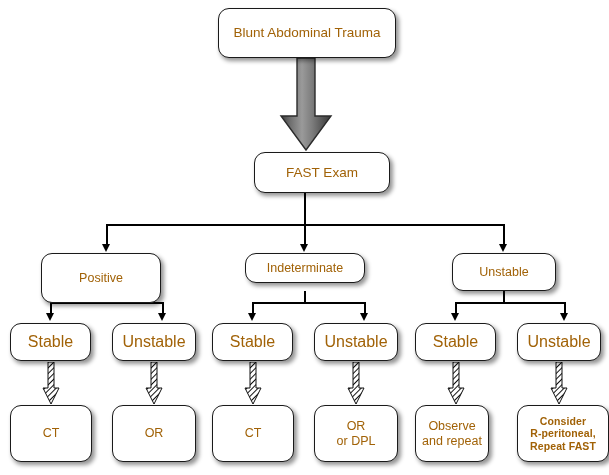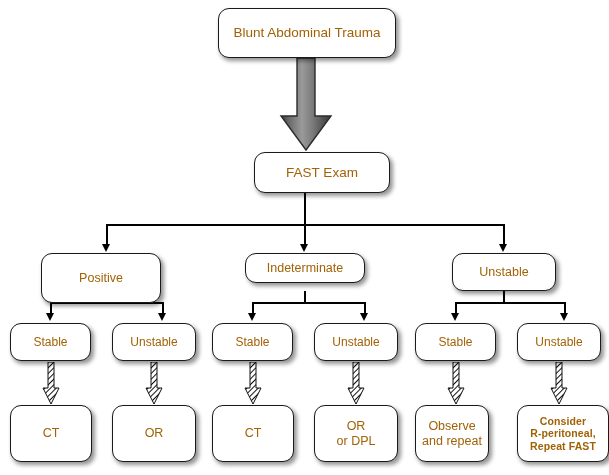--- a/index.html
+++ b/index.html
@@ -34,21 +34,21 @@
     z-index: 5;
   }
   .node-label {
     display: block;
     white-space: pre-line;
     padding: 0 4px;
   }
   .n-root      { font-size: 13.5px; }
   .n-fast      { font-size: 13.5px; }
   .n-branch    { font-size: 12.5px; }
-  .n-state     { font-size: 12px; }
+  .n-state     { font-size: 16px; }
   .n-leaf      { font-size: 12.5px; }
   .n-leaf-sm   { font-size: 10.5px; font-weight: 600; letter-spacing: 0.1px; }
 
   
   .vline {
     position: absolute;
     width: 1.5px;
     background: #000000;
     z-index: 2;
   }

